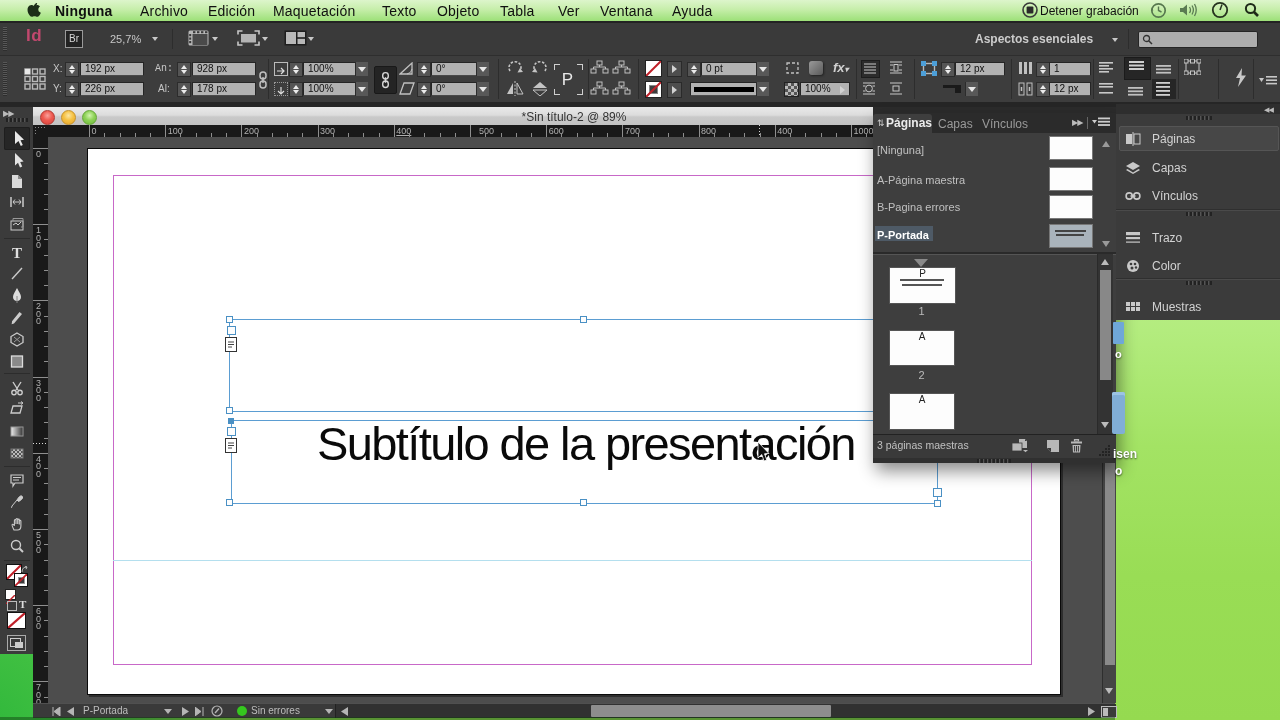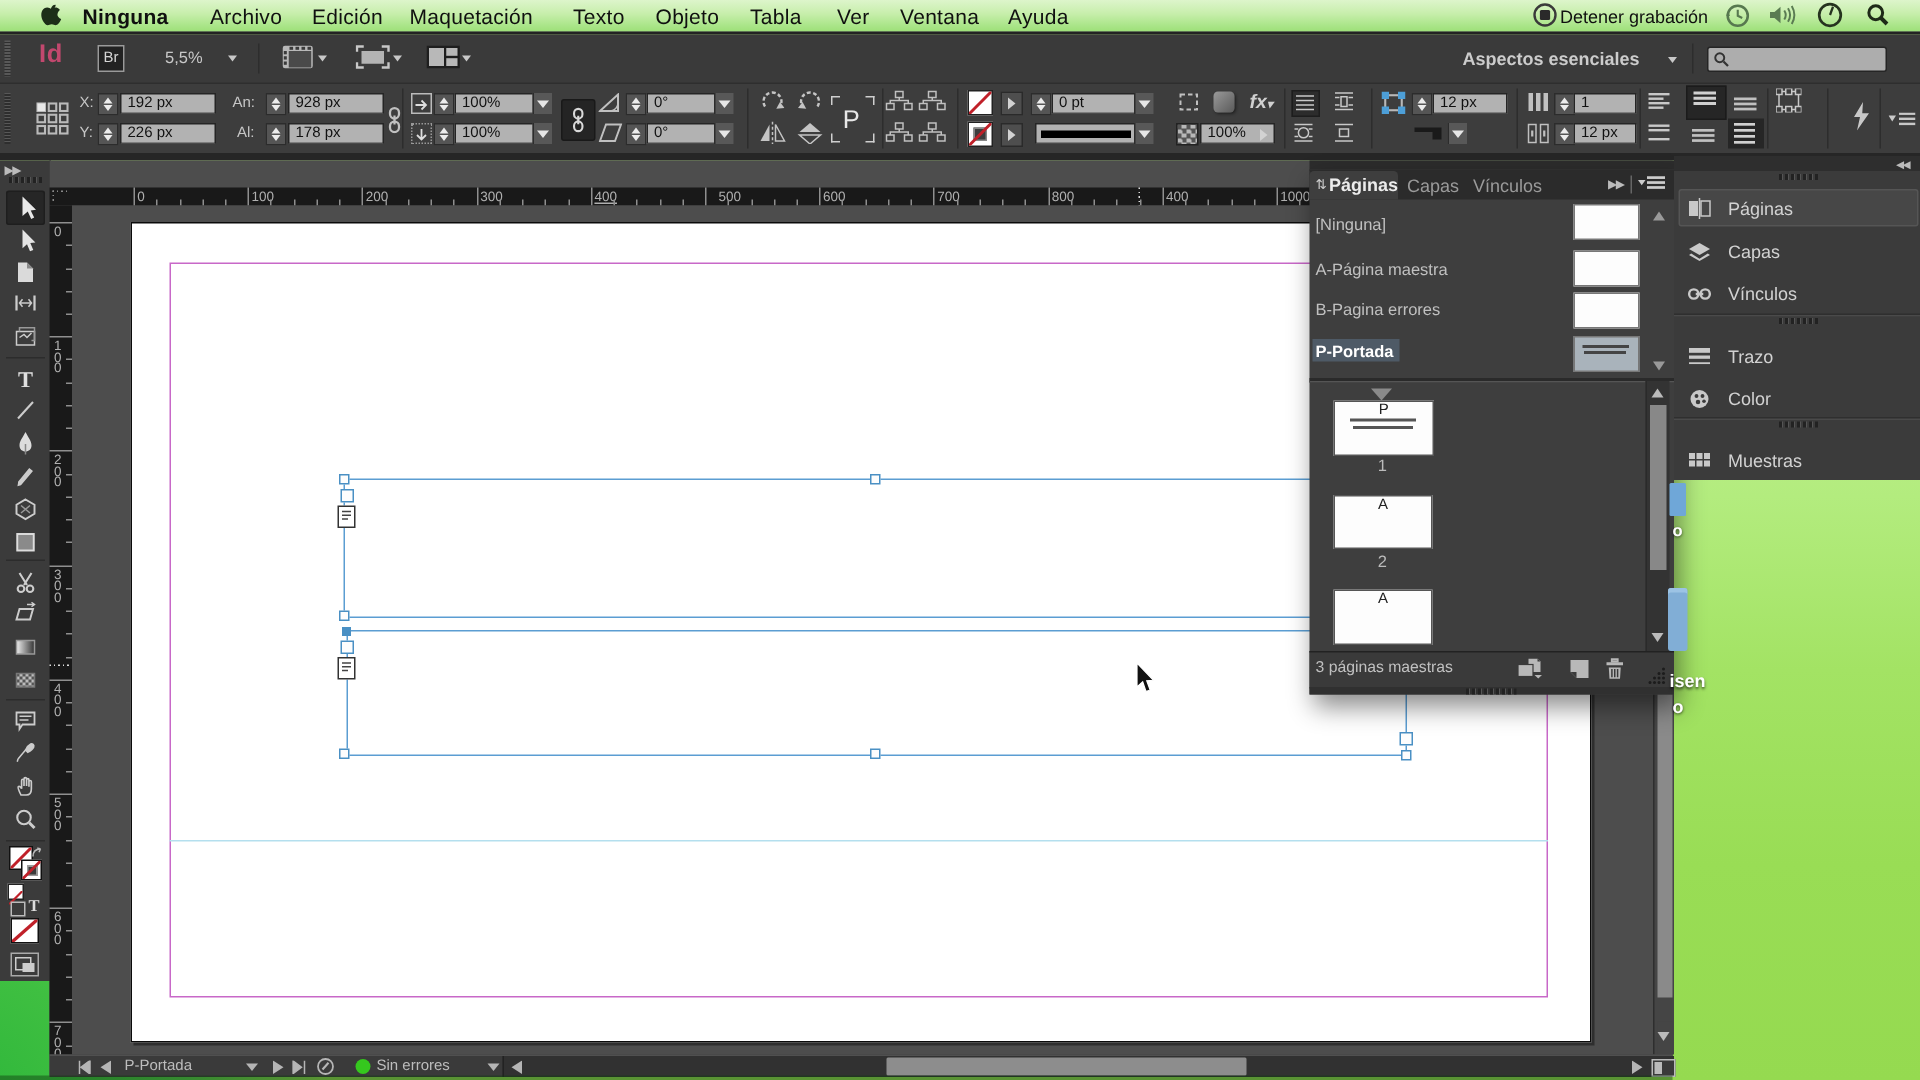--- a/index.html
+++ b/index.html
@@ -91,21 +91,21 @@
   <span style="left:1244px;top:2px"><svg width="16" height="16" viewBox="0 0 16 16">
         <circle cx="6.5" cy="6.5" r="4.6" fill="none" stroke="#1e2a18" stroke-width="2"></circle>
         <line x1="10" y1="10" x2="14" y2="14" stroke="#1e2a18" stroke-width="2.6"></line>
       </svg></span>
 </div>
 
 <div class="abs" id="appbar">
   <div class="abs" style="left:3px;top:4px;width:4px;height:24px;background:repeating-linear-gradient(180deg,#585858 0 1px,#2e2e2e 1px 2px);"></div>
   <div class="abs" style="left:26px;top:3px;color:#c2486e;font-weight:bold;font-size:17px;letter-spacing:0.5px;">Id</div>
   <div class="abs" style="left:65px;top:7px;width:16px;height:16px;border:1px solid #9a9a9a;background:#222;color:#d5d5d5;font-size:10px;text-align:center;line-height:16px;">Br</div>
-  <div class="abs" style="left:110px;top:10px;color:#c8c8c8;font-size:11px;">5,5%</div>
+  <div class="abs" style="left:110px;top:10px;color:#c8c8c8;font-size:11px;">25,7%</div>
   <div class="abs" style="left:152px;top:14px;border-left:3.5px solid transparent;border-right:3.5px solid transparent;border-top:4.5px solid #c8c8c8;"></div>
   <div class="abs" style="left:172px;top:6px;width:1px;height:20px;background:#2d2d2d;"></div>
   <svg class="abs" style="left:188px;top:7px" width="21" height="16" viewBox="0 0 21 16">
       <rect x="0.5" y="0.5" width="20" height="15" rx="1.5" fill="#b8b8b8"></rect>
       <rect x="4.5" y="4" width="15" height="11" fill="#4a4a4a"></rect>
       <g fill="#3a3a3a">
         <rect x="5" y="1.2" width="2.4" height="2"></rect>
         <rect x="9" y="1.2" width="2.4" height="2"></rect>
         <rect x="13" y="1.2" width="2.4" height="2"></rect>
         <rect x="17" y="1.2" width="2.4" height="2"></rect>
@@ -157,21 +157,21 @@
       <rect x="16" y="16" width="5" height="5"></rect>
     </g>
     <rect x="1" y="1" width="5" height="5" fill="#e8e8e8"></rect>
   </svg>
 <div class="lbl" style="left:53px;top:63px;">X:</div>
 <div class="st" style="left:65px;top:62px;"></div>
 <div class="fld" style="left:80px;top:62px;width:58px;">192 px</div>
 <div class="lbl" style="left:53px;top:83px;">Y:</div>
 <div class="st" style="left:65px;top:82px;"></div>
 <div class="fld" style="left:80px;top:82px;width:58px;">226 px</div>
-<div class="lbl" style="left:155px;top:63px;">An:</div>
+<div class="lbl" style="left:155px;top:63px;font-family:Liberation Mono, monospace;">An:</div>
 <div class="st" style="left:177px;top:62px;"></div>
 <div class="fld" style="left:192px;top:62px;width:58px;">928 px</div>
 <div class="lbl" style="left:158px;top:83px;">Al:</div>
 <div class="st" style="left:177px;top:82px;"></div>
 <div class="fld" style="left:192px;top:82px;width:58px;">178 px</div>
 <svg class="abs" style="left:256px;top:71px" width="14" height="18" viewBox="0 0 14 18">
     <g stroke="#c0c0c0" stroke-width="1.5" fill="none">
       <rect x="4" y="1" width="6" height="7" rx="3"></rect>
       <rect x="4" y="10" width="6" height="7" rx="3"></rect>
       <line x1="7" y1="6" x2="7" y2="12"></line>
@@ -543,20 +543,26 @@
 <div class="abs" style="left:7px;top:601px;width:8px;height:8px;border:1.5px solid #bbb;"></div>
 <div class="abs" style="left:19px;top:598px;color:#ddd;font-weight:bold;font-size:11px;font-family:'Liberation Serif',serif;">T</div>
 <div class="abs" style="left:7px;top:612px;width:17px;height:15px;background:#fff;border:1px solid #111;"><svg width="17" height="15">
       <line x1="0" y1="15" x2="17" y2="0" stroke="#c02029" stroke-width="2.2"></line>
     </svg></div>
 <div class="abs" style="left:7px;top:635px;width:17px;height:14px;border:1px solid #aaa;background:#3b3b3b;">
     <div style="position:absolute;right:2px;bottom:2px;width:8px;height:6px;background:#ccc;"></div>
     <div style="position:absolute;left:2px;top:2px;width:9px;height:7px;border:1px solid #ccc;"></div>
   </div>
 <div class="abs" id="docwin">
+    <div class="abs" id="titlebar">
+      <div class="tl" style="left:7px;background:radial-gradient(circle at 50% 35%,#f9a19b 0%,#ee5a50 45%,#d8423c 100%);border:1px solid #b23a32;"></div>
+      <div class="tl" style="left:28px;background:radial-gradient(circle at 50% 35%,#fce6a2 0%,#f5c143 45%,#e8a52c 100%);border:1px solid #c5922a;"></div>
+      <div class="tl" style="left:49px;background:radial-gradient(circle at 50% 35%,#d2f3ae 0%,#8ed257 45%,#6cb93a 100%);border:1px solid #65a637;"></div>
+      <div id="doctitle">*Sin título-2 @ 89%</div>
+    </div>
 <div class="abs" id="hruler">
 <div class="tick" style="left:41.0px;top:0;width:1px;height:12px;"></div>
 <div class="rnum" style="left:43.5px;top:1.5px;">0</div>
 <div class="tick" style="left:117.2px;top:0;width:1px;height:12px;"></div>
 <div class="rnum" style="left:119.7px;top:1.5px;">100</div>
 <div class="tick" style="left:193.4px;top:0;width:1px;height:12px;"></div>
 <div class="rnum" style="left:195.9px;top:1.5px;">200</div>
 <div class="tick" style="left:269.6px;top:0;width:1px;height:12px;"></div>
 <div class="rnum" style="left:272.1px;top:1.5px;">300</div>
 <div class="tick" style="left:345.8px;top:0;width:1px;height:12px;"></div>
@@ -638,20 +644,21 @@
 <div class="abs" id="corner">
       <div style="position:absolute;left:2px;top:2px;width:10px;height:1px;background:repeating-linear-gradient(90deg,#888 0 1px,transparent 1px 3px);"></div>
       <div style="position:absolute;left:2px;top:2px;width:1px;height:9px;background:repeating-linear-gradient(180deg,#888 0 1px,transparent 1px 3px);"></div>
     </div>
 <div class="abs" id="canvas">
 <div id="page">
         <div id="margin"></div>
 <div style="position:absolute;left:25px;top:411px;width:919px;height:1px;background:#b4dfee;"></div>
 <div class="frame" style="left:141px;top:170px;width:707px;height:91px;"></div>
 <div class="frame" style="left:143px;top:271px;width:705px;height:82px;"></div>
+<div style="position:absolute;left:229px;top:267px;font-size:47px;color:#0a0a0a;letter-spacing:-1.6px;white-space:nowrap;">Subtítulo de la presentación</div>
 <div class="hd" style="left:138px;top:167px;width:5px;height:5px;"></div>
 <div class="hd" style="left:492px;top:167px;width:5px;height:5px;"></div>
 <div class="hd" style="left:138px;top:258px;width:5px;height:5px;"></div>
 <div class="hd" style="left:140px;top:269px;width:4px;height:4px;background:#4a90c4;"></div>
 <div class="hd" style="left:138px;top:350px;width:5px;height:5px;"></div>
 <div class="hd" style="left:492px;top:350px;width:5px;height:5px;"></div>
 <div class="hd" style="left:845px;top:339px;width:7px;height:7px;"></div>
 <div class="hd" style="left:846px;top:351px;width:5px;height:5px;"></div>
 <div class="hd" style="left:139px;top:177px;width:7px;height:7px;"></div>
 <div class="abs" style="left:137px;top:188px;width:10px;height:13px;background:#fff;border:1px solid #333;"><svg width="10" height="13">

